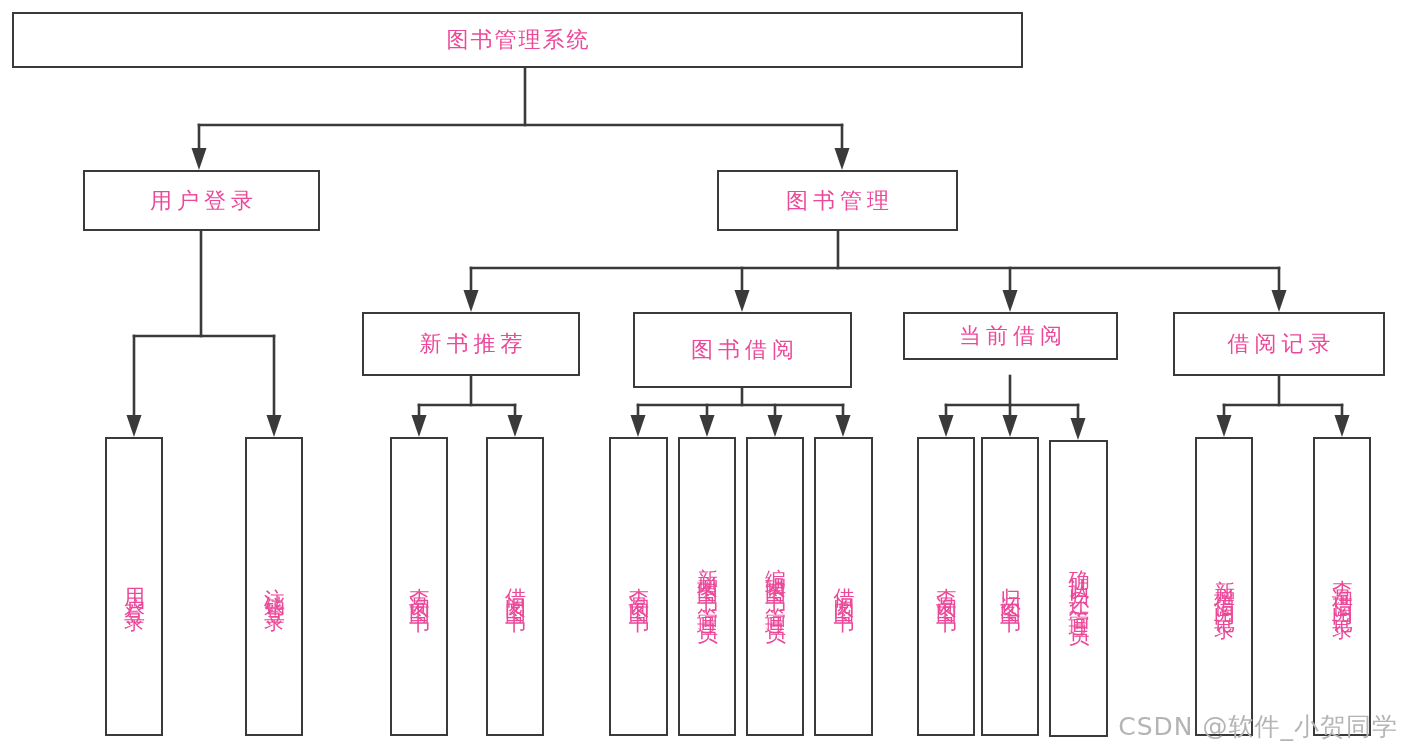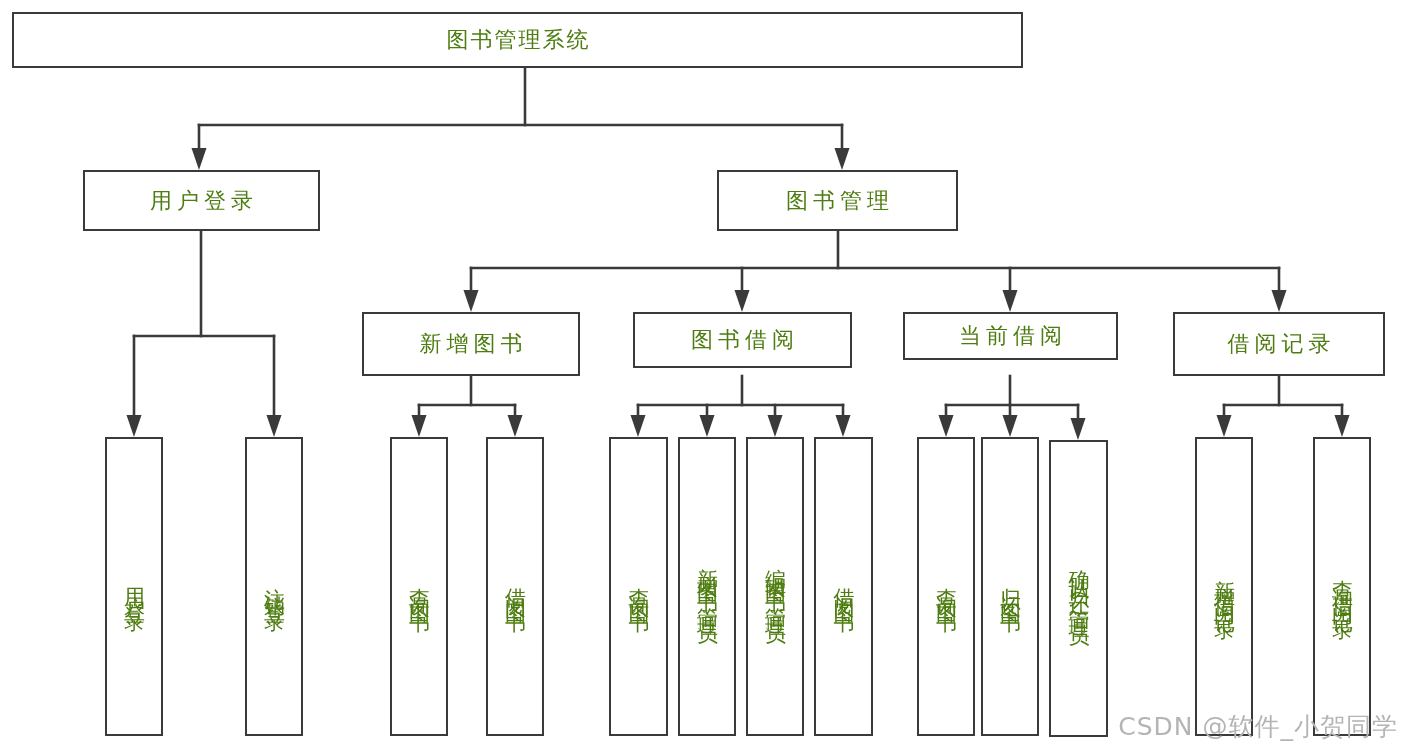--- a/index.html
+++ b/index.html
@@ -9,21 +9,21 @@
     background:#ffffff;
     font-family:"DejaVu Sans","Liberation Sans",sans-serif;
     overflow:hidden;
   }
   .connectors{position:absolute;left:0;top:0;z-index:1;}
   .node{
     position:absolute;
     box-sizing:border-box;
     border:2.5px solid #3a3a3a;
     background:#ffffff;
-    color:#4d7c0f;
+    color:#ec4899;
     display:flex;
     align-items:center;
     justify-content:center;
     z-index:2;
   }
   .hbox span{
     font-size:22px;
     letter-spacing:5px;
     text-indent:5px;
     white-space:nowrap;
@@ -116,23 +116,23 @@
   </div>
 
   <div class="node hbox" style="left:83px;top:170px;width:237px;height:61px">
     <span>用户登录</span>
   </div>
   <div class="node hbox" style="left:717px;top:170px;width:241px;height:61px">
     <span>图书管理</span>
   </div>
 
   <div class="node hbox" style="left:362px;top:312px;width:218px;height:64px">
-    <span>新增图书</span>
+    <span>新书推荐</span>
   </div>
-  <div class="node hbox" style="left:633px;top:312px;width:219px;height:56px">
+  <div class="node hbox" style="left:633px;top:312px;width:219px;height:76px">
     <span>图书借阅</span>
   </div>
   <div class="node hbox" style="left:903px;top:312px;width:215px;height:48px">
     <span>当前借阅</span>
   </div>
   <div class="node hbox" style="left:1173px;top:312px;width:212px;height:64px">
     <span>借阅记录</span>
   </div>
 
   <div class="node vbox" style="left:105px;top:437px;width:58px;height:299px">

